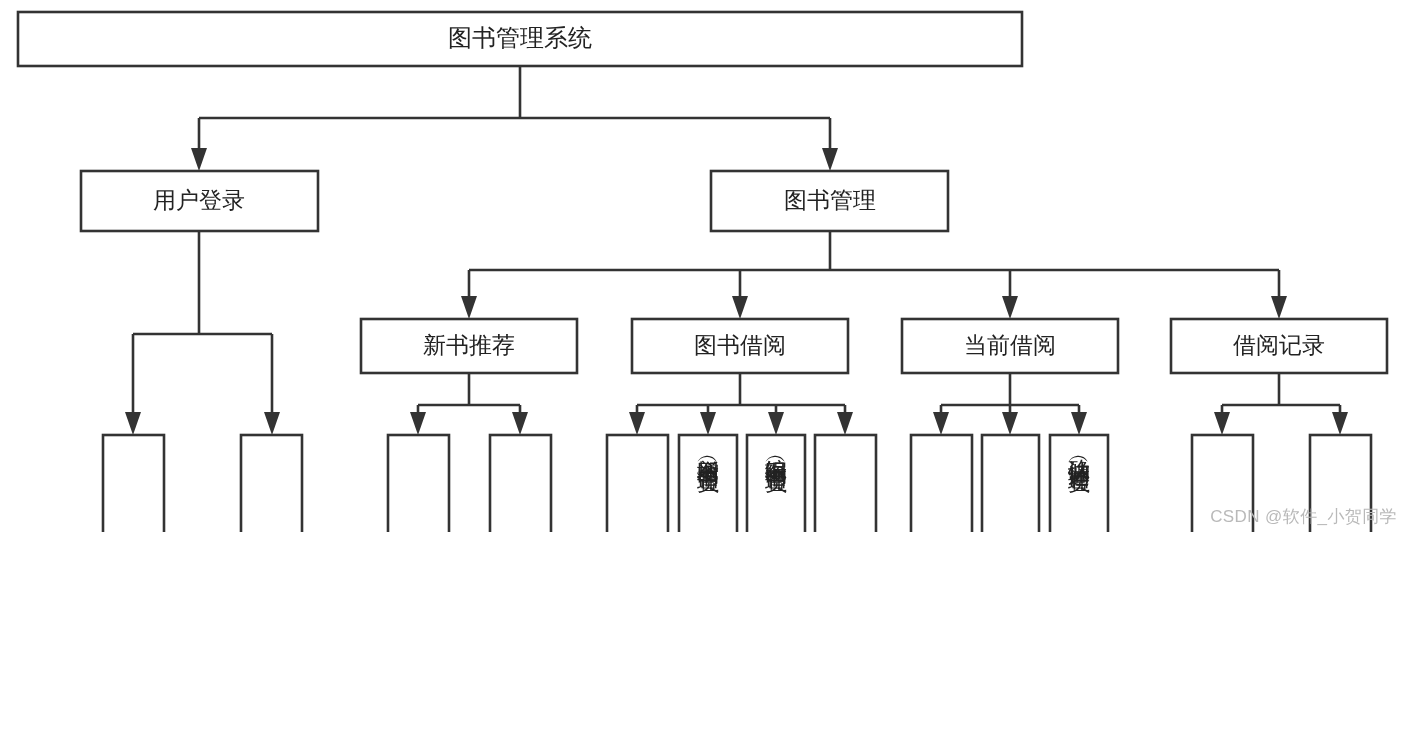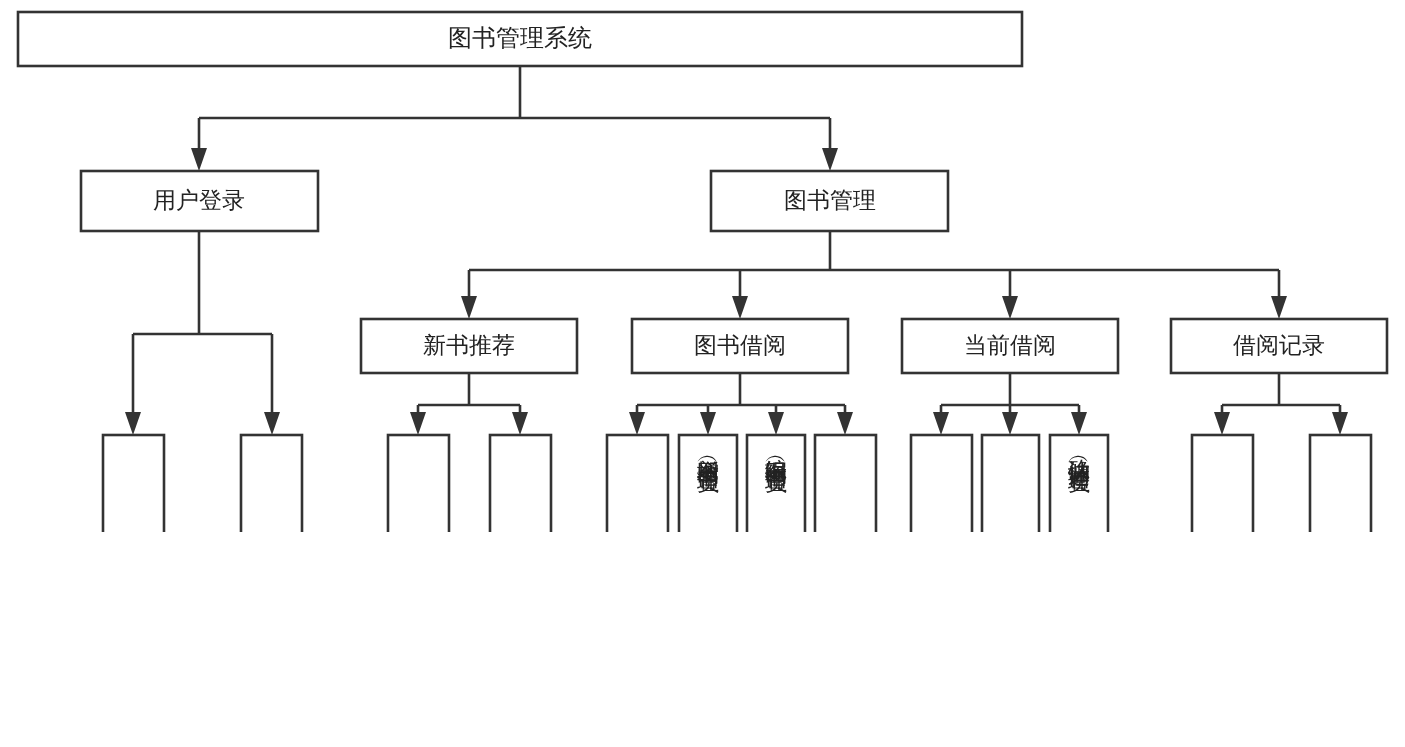--- a/index.html
+++ b/index.html
@@ -250,14 +250,15 @@
     <span class="vlabel-text" style="margin-top:6px;">确认归还（管理员）</span>
   </div>
 
   <div class="vlabel-wrap" style="left:1192px; top:435px; width:61px; height:298px;">
     <span class="vlabel-text">新增借阅记录</span>
   </div>
   <div class="vlabel-wrap" style="left:1310px; top:435px; width:61px; height:298px;">
     <span class="vlabel-text">查询借阅记录</span>
   </div>
 
+  <div class="watermark">CSDN @软件_小贺同学</div>
 
 </div>
 
 </body></html>

